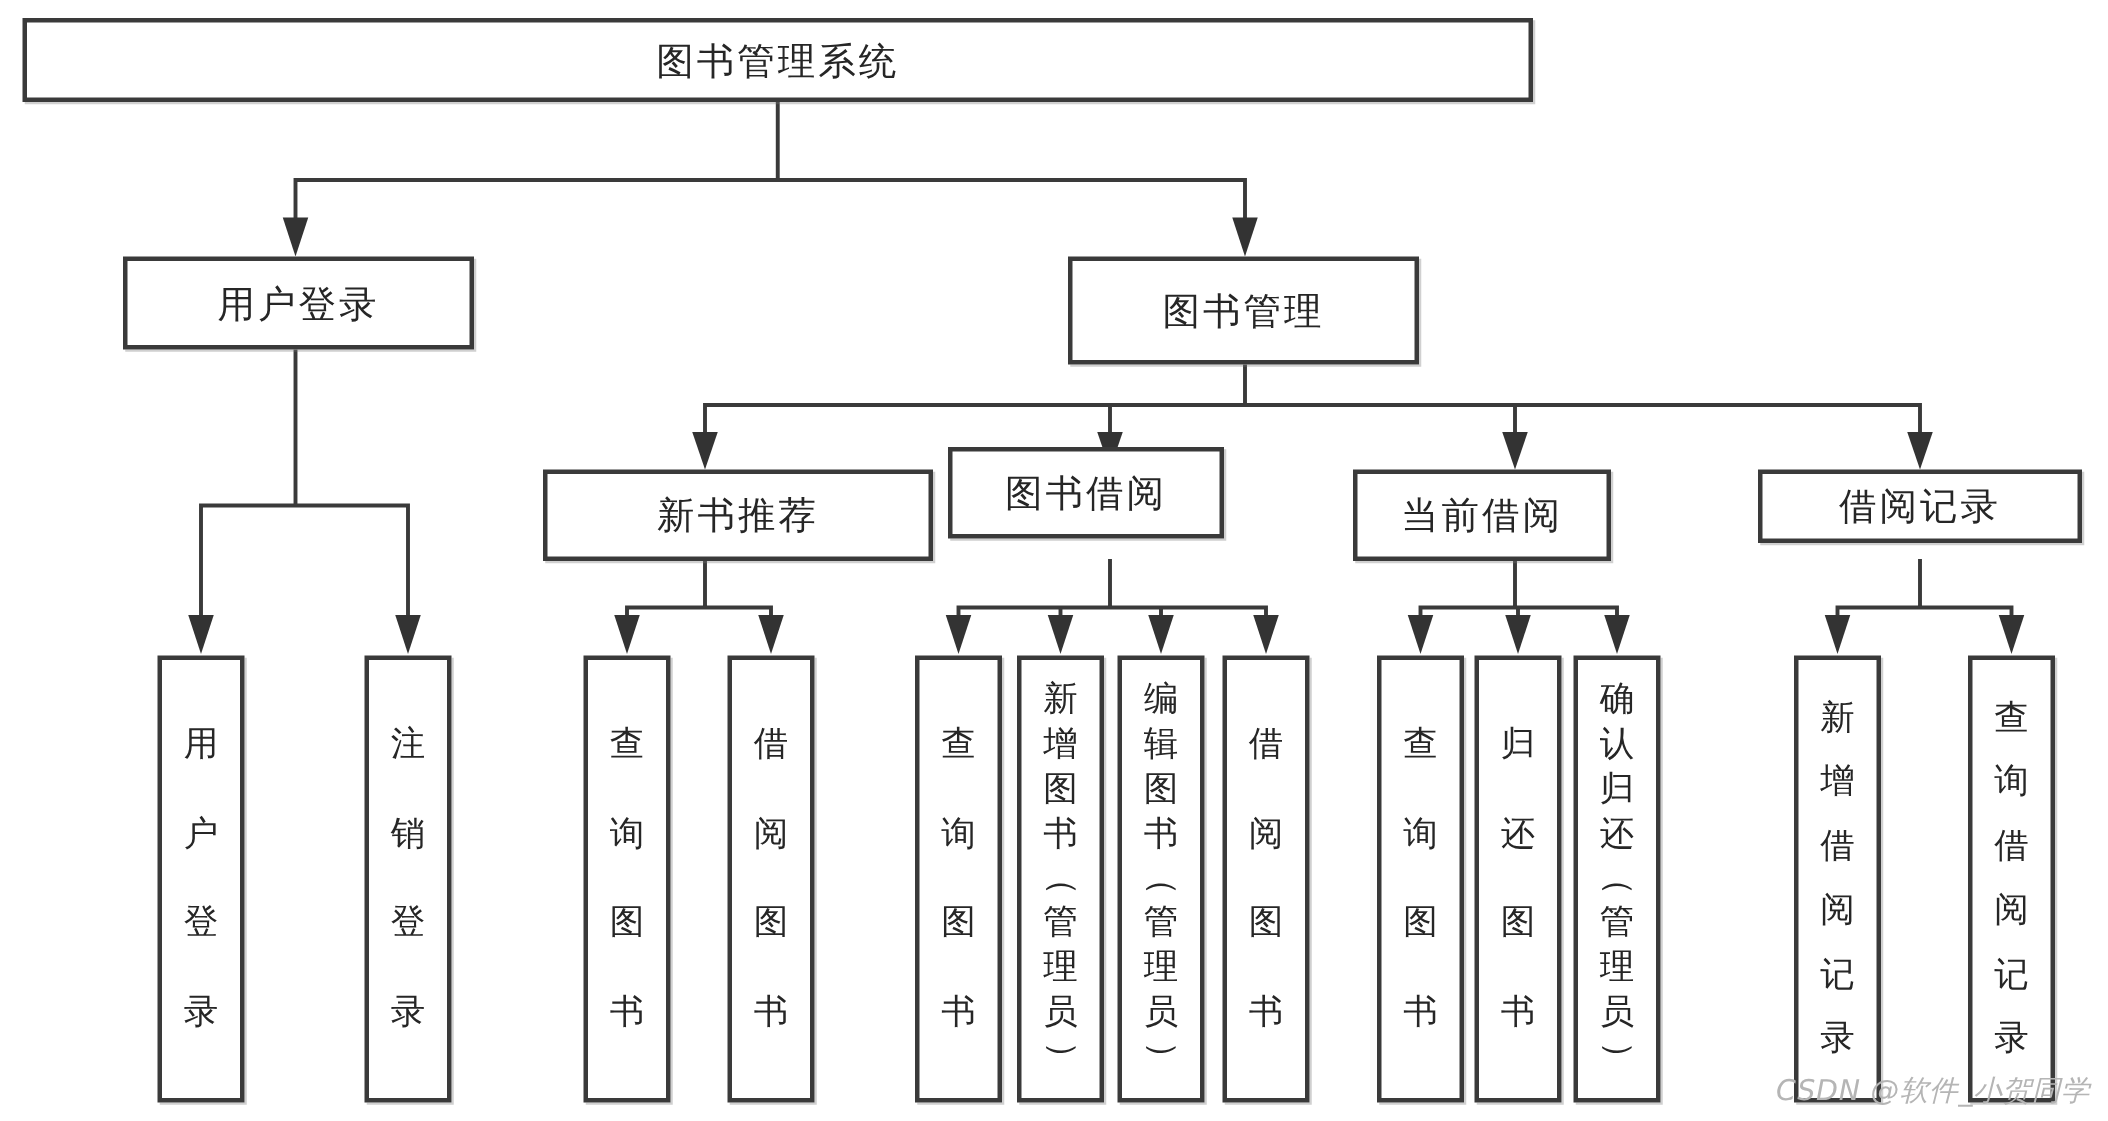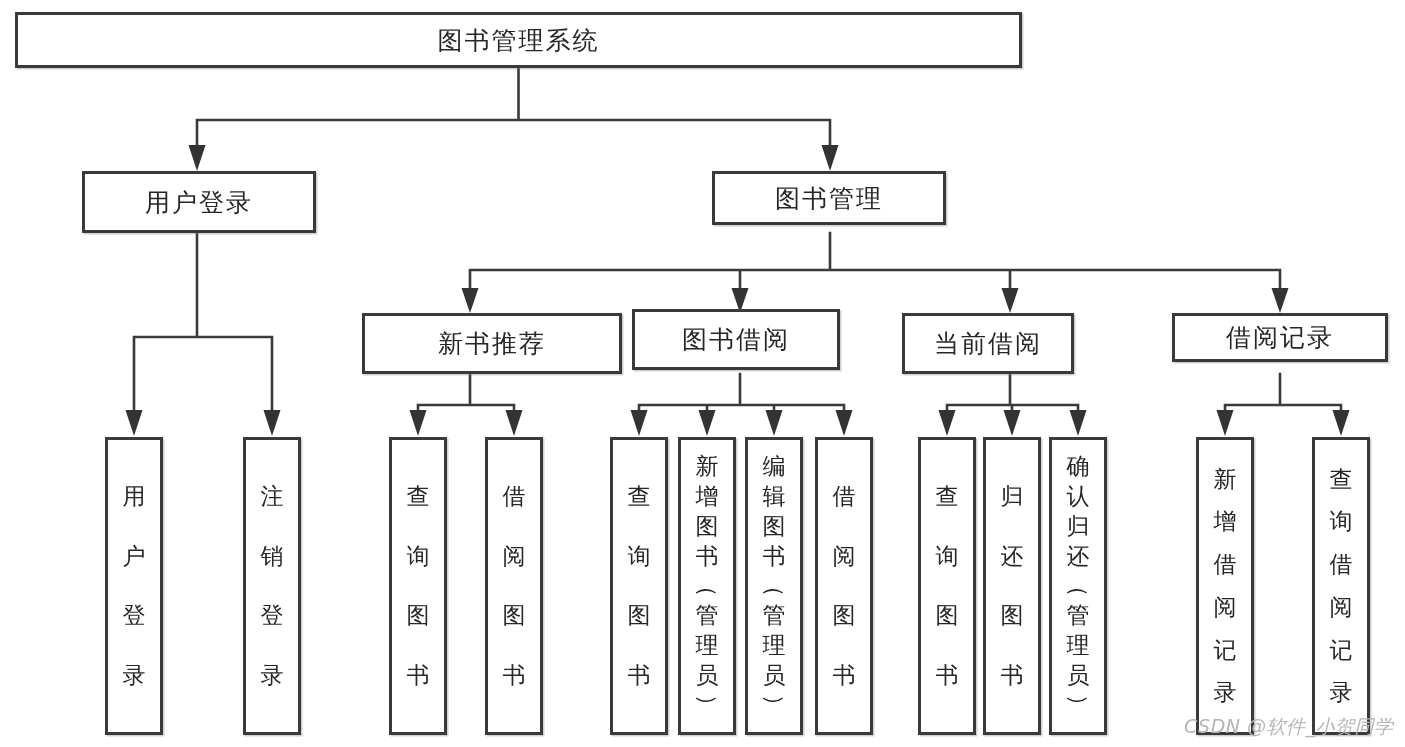--- a/index.html
+++ b/index.html
@@ -118,28 +118,28 @@
     </g>
   </svg>
 
   <div class="box" style="left:15px;top:12px;width:1007px;height:56px">
     <span class="hlabel">图书管理系统</span>
   </div>
 
   <div class="box" style="left:82px;top:171px;width:234px;height:62px">
     <span class="hlabel">用户登录</span>
   </div>
-  <div class="box" style="left:712px;top:171px;width:234px;height:54px">
+  <div class="box" style="left:712px;top:171px;width:234px;height:72px">
     <span class="hlabel">图书管理</span>
   </div>
 
   <div class="box" style="left:362px;top:313px;width:260px;height:61px">
     <span class="hlabel">新书推荐</span>
   </div>
-  <div class="box" style="left:632px;top:309px;width:208px;height:61px">
+  <div class="box" style="left:632px;top:298px;width:184px;height:61px">
     <span class="hlabel">图书借阅</span>
   </div>
   <div class="box" style="left:902px;top:313px;width:172px;height:61px">
     <span class="hlabel">当前借阅</span>
   </div>
   <div class="box" style="left:1172px;top:313px;width:216px;height:49px">
     <span class="hlabel">借阅记录</span>
   </div>
 
   <div class="box" style="left:105px;top:437px;width:58px;height:298px">

